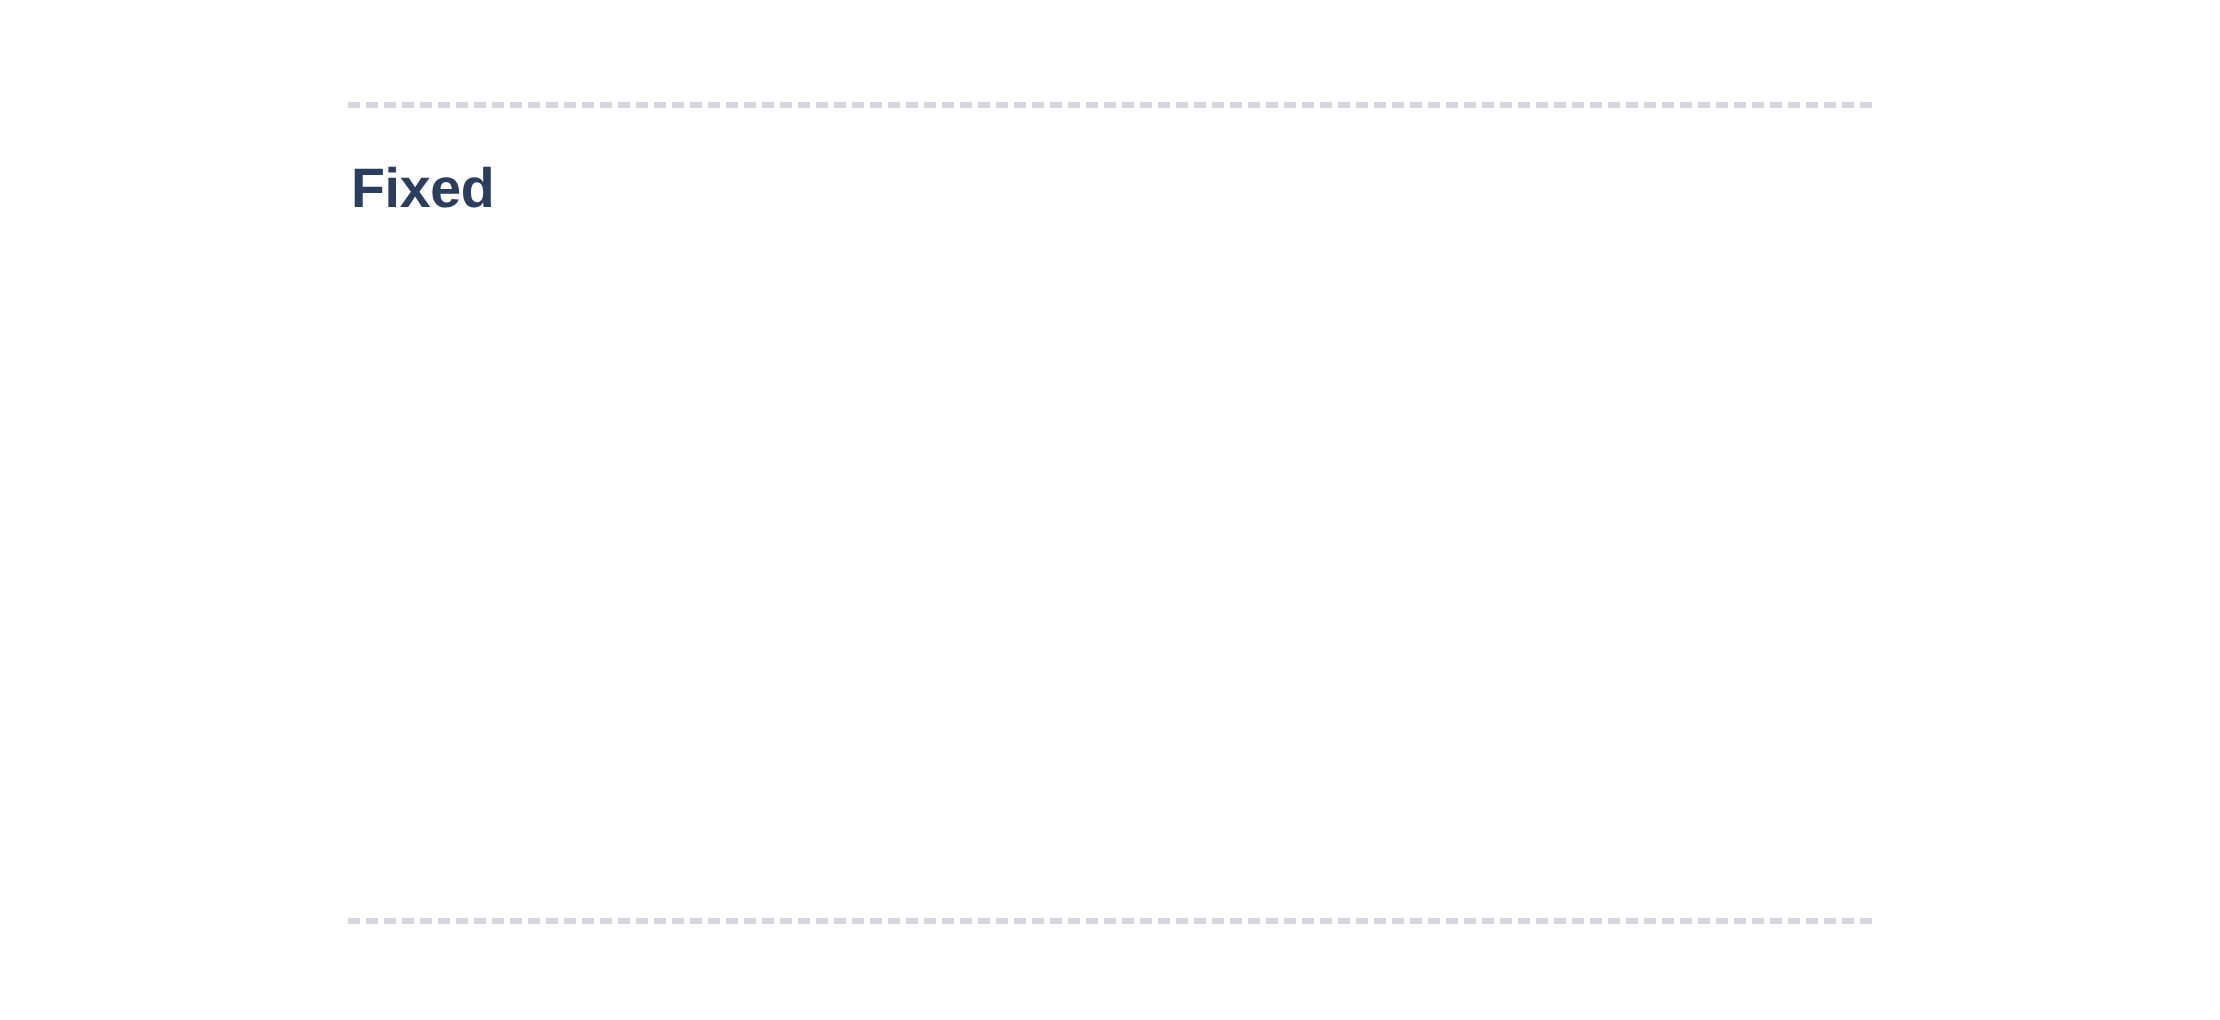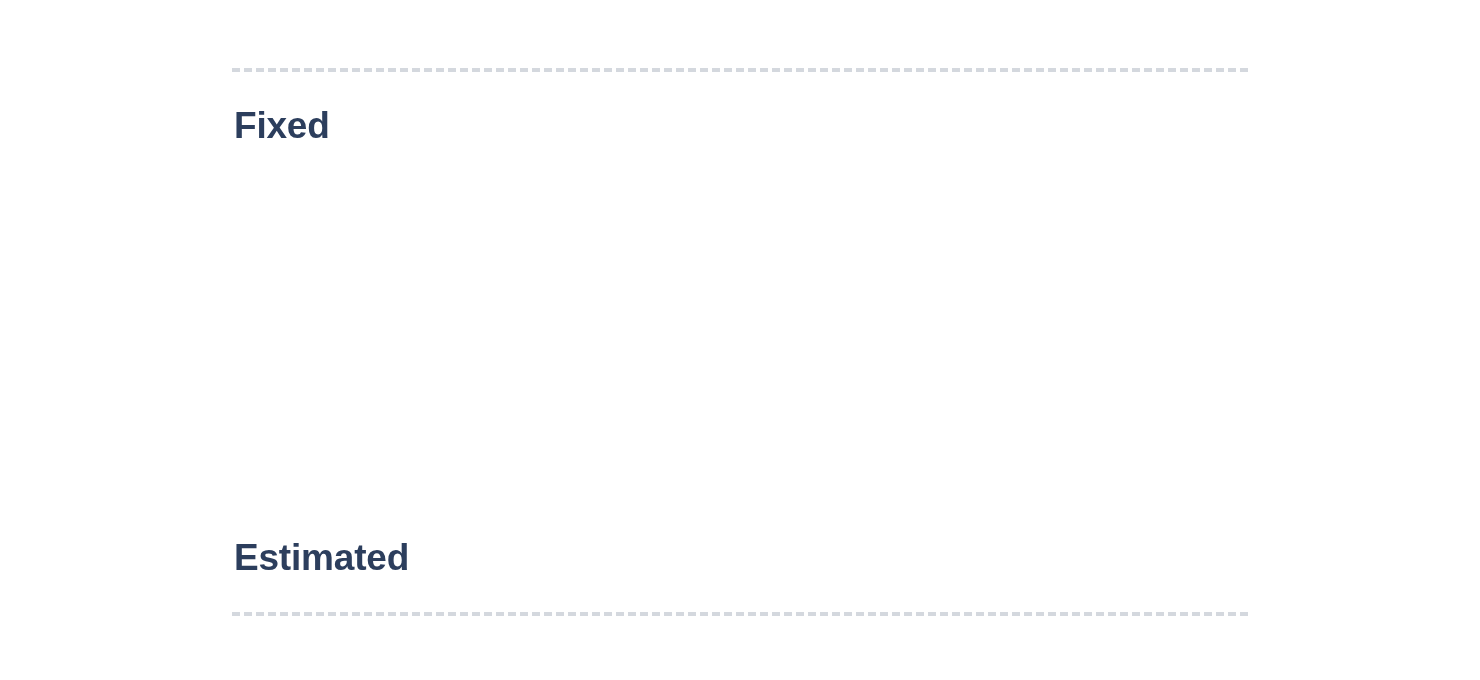--- a/index.html
+++ b/index.html
@@ -72,16 +72,15 @@
 <body>
 
 <div class="canvas">
 
   <div class="guide guide-top"></div>
 
   <div class="guide guide-bottom"></div>
 
   <div class="axis-label label-fixed">Fixed</div>
 
-  <div class="axis-label label-estimated">Estimated</div>
 
 
 </div>
 
 </body></html>

